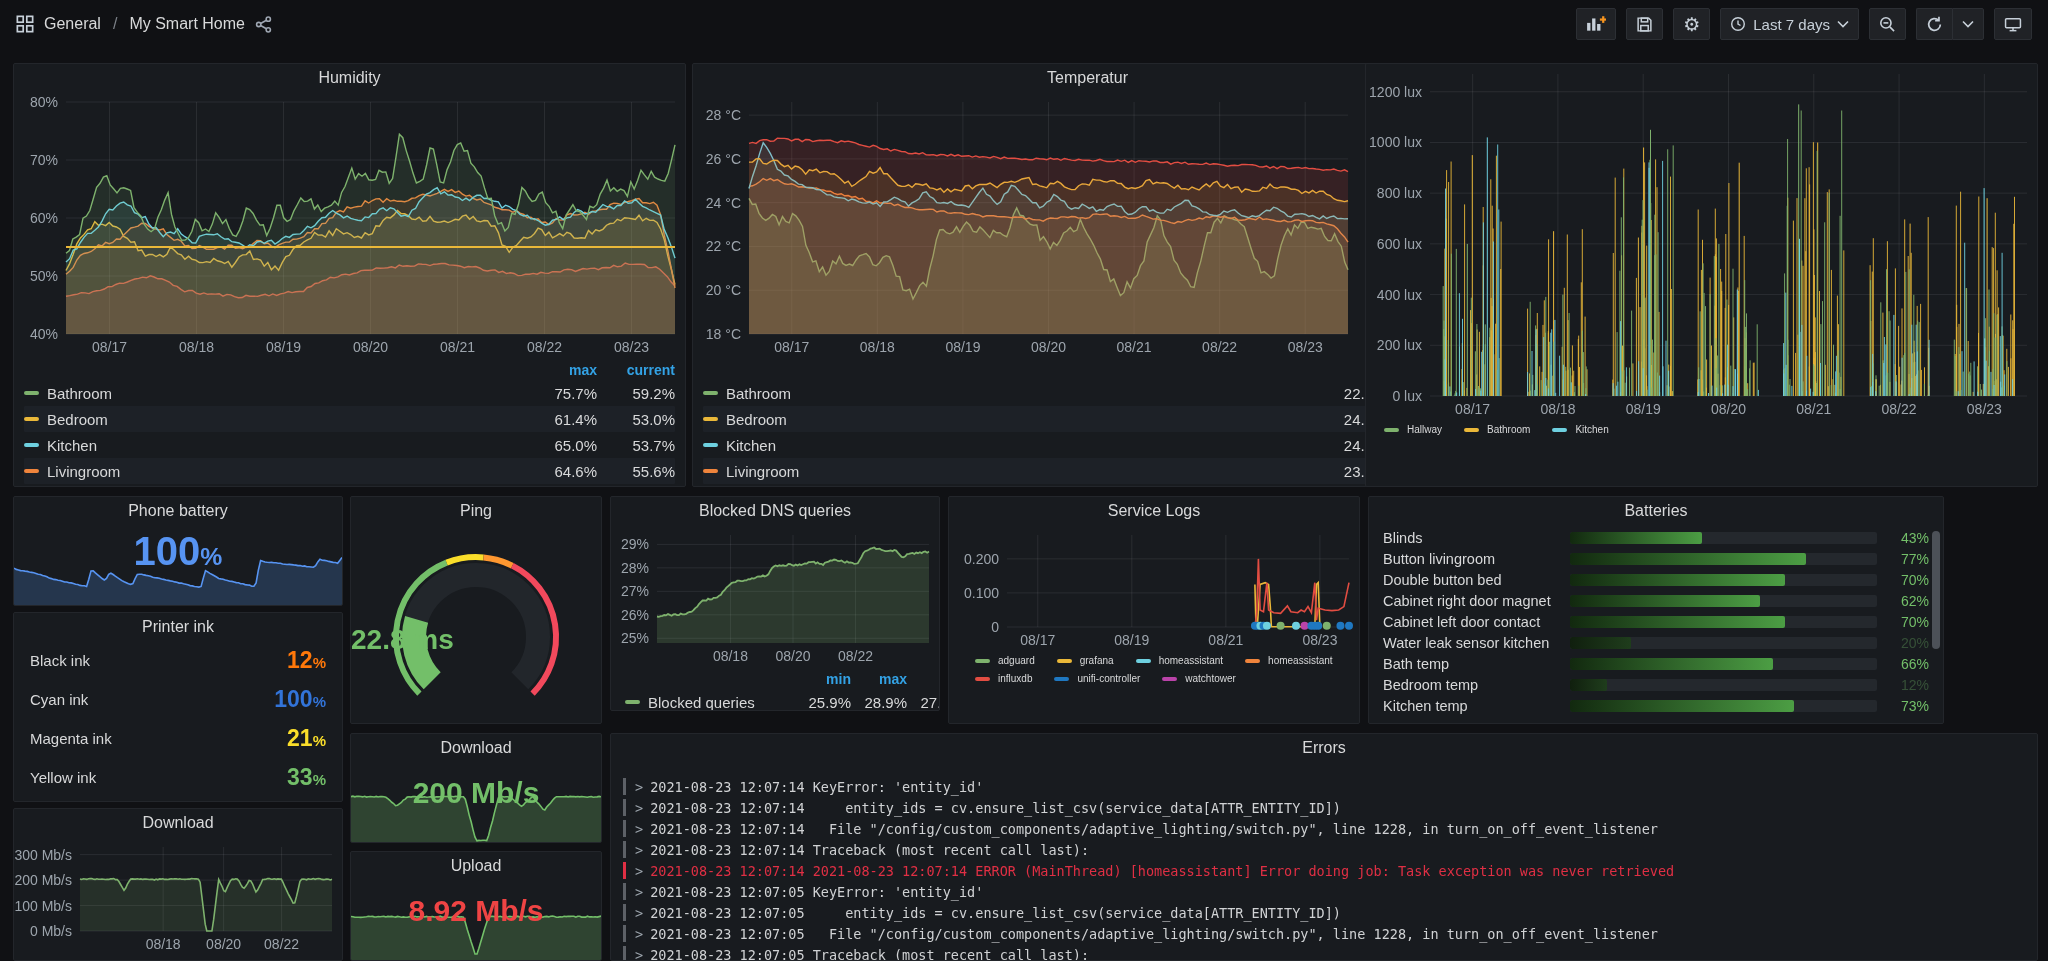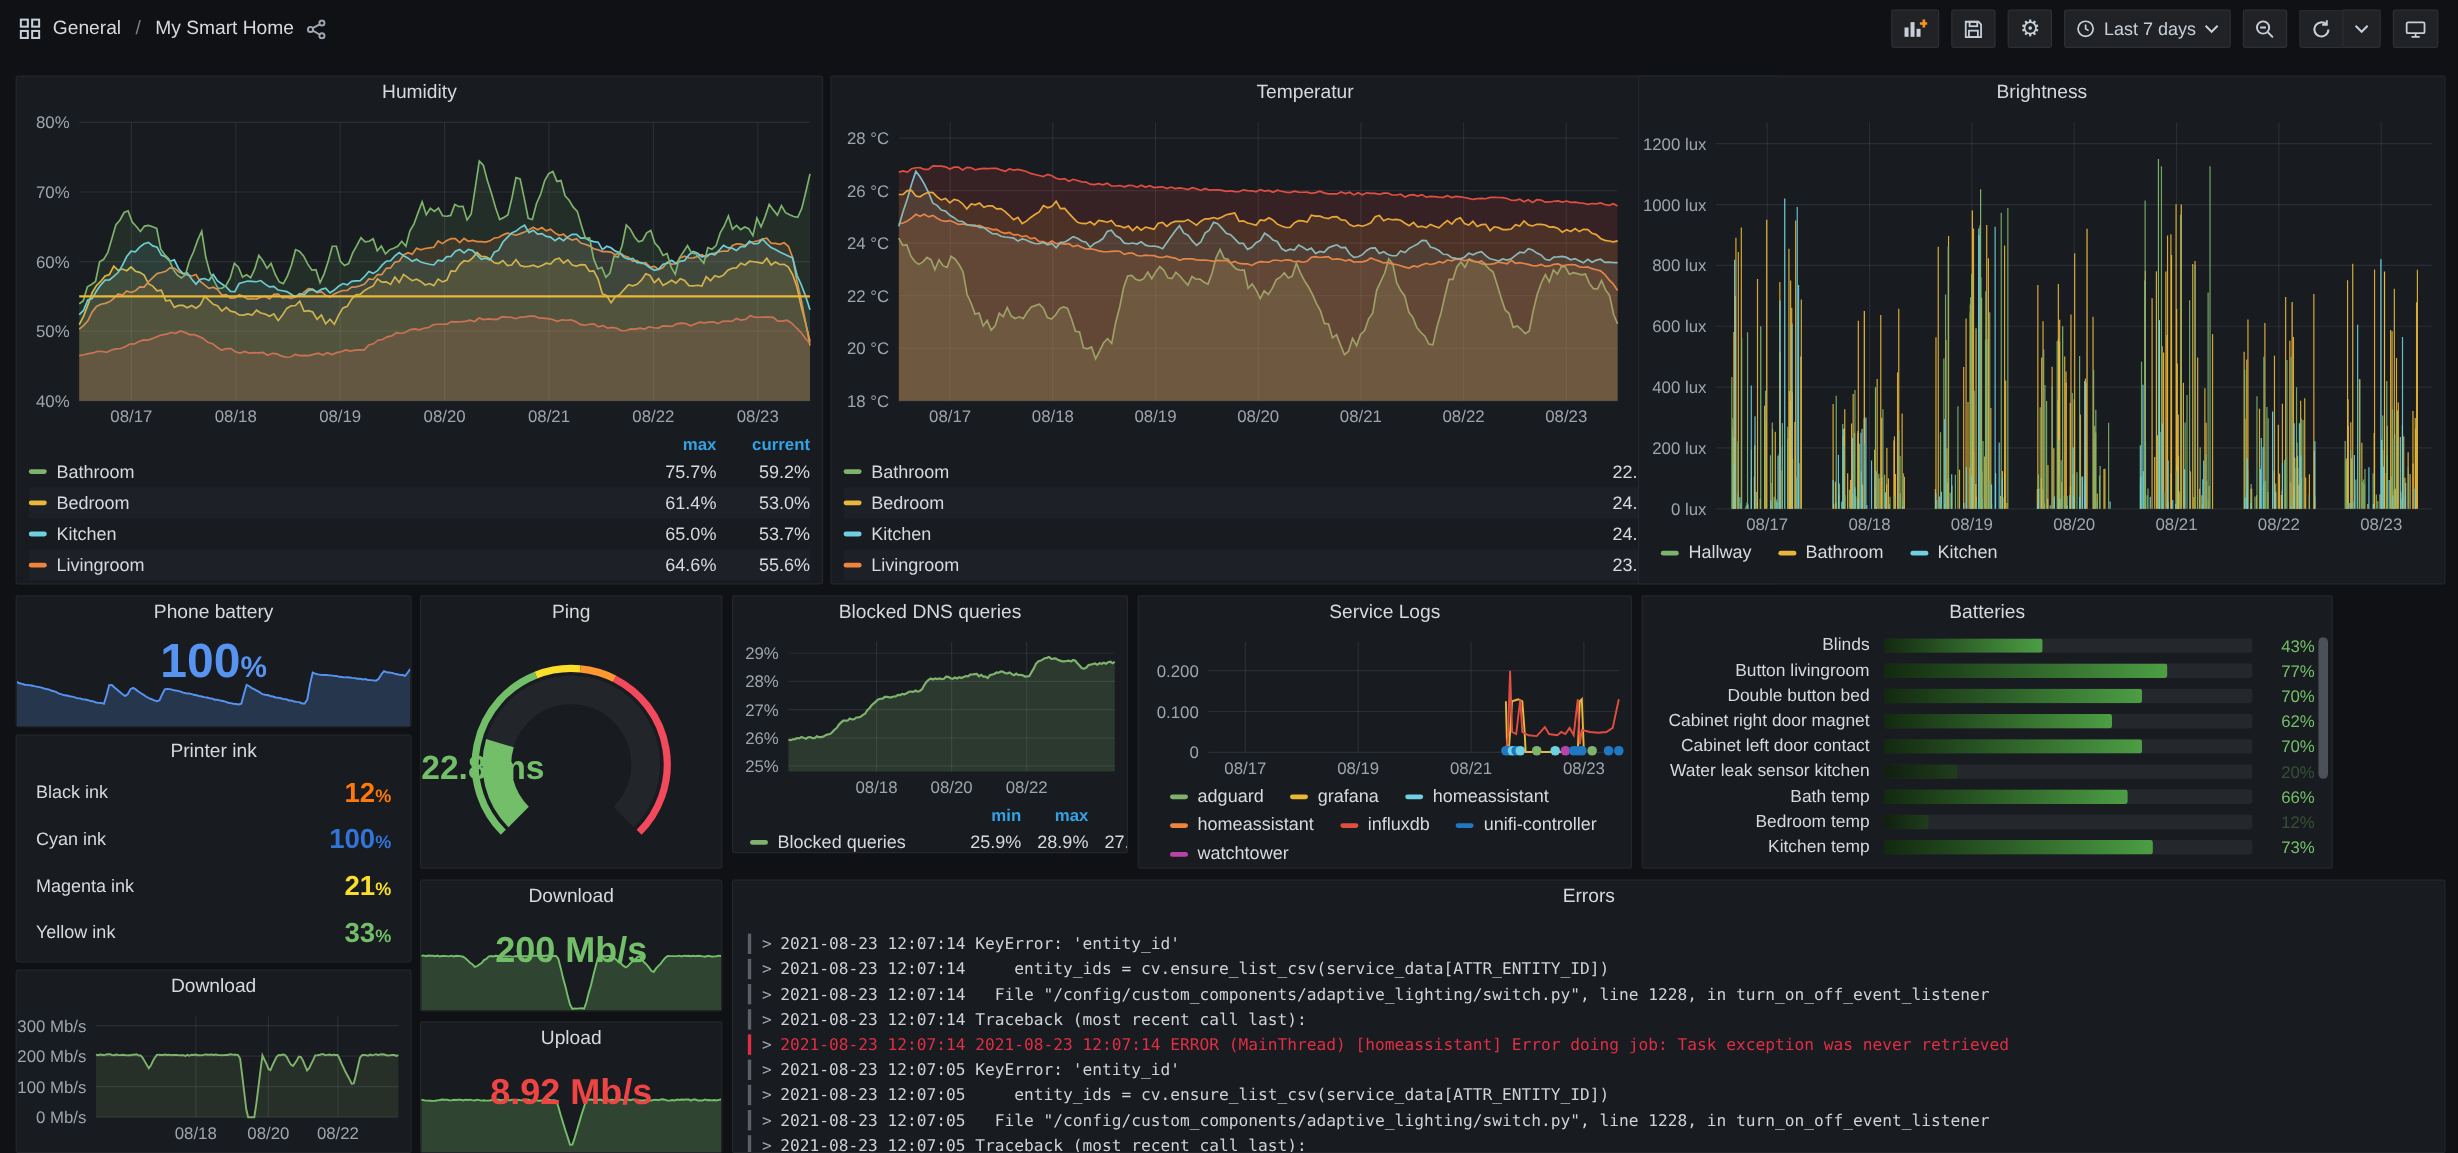--- a/index.html
+++ b/index.html
@@ -30,38 +30,38 @@
   .lt-row{display:flex;align-items:center;height:26px;border-radius:1px;}
   .lt-row.alt{background:#1d2127;}
   .lt-label{flex:1;display:flex;align-items:center;gap:8px;min-width:0;}
   .swatch{display:inline-block;width:15px;height:4px;border-radius:2px;flex:none;}
   .lt-col{width:78px;text-align:right;flex:none;}
   .lt-colhead{color:#33a2e5;font-weight:bold;font-size:14px;}
   .dns{width:520px;padding-left:14px;}
   .dns .lt-label{flex:none;width:170px;}
   .dns .lt-col{width:56px;}
   
-  .legend-inline{display:flex;flex-wrap:wrap;align-items:center;padding:4px 0 0 18px;font-size:15px;}
+  .legend-inline{display:flex;flex-wrap:wrap;align-items:center;padding:4px 0 0 18px;font-size:10px;}
   .sl-item{display:flex;align-items:center;gap:8px;margin:0 22px 7px 0;}
   
   .stat-value{position:absolute;left:0;width:100%;text-align:center;font-weight:bold;z-index:2;}
   .spark{position:absolute;left:0;bottom:0;width:100%;z-index:1;}
   .unit-sm{font-size:0.62em;}
   
   .ink-row{display:flex;justify-content:space-between;align-items:center;height:39px;padding:0 16px;}
   .ink-label{font-size:15px;color:#d8d9da;}
   .ink-value{font-weight:bold;font-size:23px;}
   .ink-value .unit-sm{font-size:15px;}
   
   .gauge-wrap{position:relative;width:100%;height:196px;}
   .gauge-value{position:absolute;left:0;top:99px;width:100%;text-align:left;font-size:28px;font-weight:bold;color:#73BF69;}
   
   .bat-rows{padding:2px 14px 0 14px;}
   .bat-row{display:flex;align-items:center;height:21px;}
-  .bat-label{width:175px;text-align:right;font-size:14.5px;margin-right:12px;flex:none;white-space:nowrap;}
+  .bat-label{width:175px;font-size:14.5px;margin-right:12px;flex:none;white-space:nowrap;}
   .bat-track{flex:1;height:12px;background:#24282d;border-radius:2px;overflow:hidden;}
   .bat-fill{height:100%;background:linear-gradient(90deg,#12290f,#4c9e44);border-radius:2px;}
   .bat-row.dim .bat-fill{background:linear-gradient(90deg,#101f0e,#1f3d1c);}
   .bat-pct{width:52px;text-align:right;font-size:14px;color:#73BF69;flex:none;}
   .bat-row.dim .bat-pct{color:rgba(115,191,105,0.32);}
   .scrollbar{position:absolute;right:3px;top:34px;width:8px;height:118px;background:#4c5158;border-radius:4px;}
   
   .log-lines{padding:14px 0 0 12px;font-family:"DejaVu Sans Mono",monospace;font-size:13.5px;color:#d0d2d4;}
   .log-line{display:flex;align-items:center;height:21px;white-space:pre;overflow:hidden;}
   .log-bar{width:3px;height:17px;background:#5d6167;margin-right:9px;flex:none;}
@@ -322,21 +322,20 @@
             <i class="swatch" style="background:#EF843C"></i>
             <span>Livingroom</span>
           </span>
           <span class="lt-col">23.7 °C</span>
           <span class="lt-col">22.3 °C</span>
         </div>
       </div>
   </div>
 
   <div class="panel" style="left:1365px;top:63px;width:673px;height:424px">
-    <div class="ptitle">Brightness</div>
     <div class="chart" style="height:356px"><svg width="671" height="356">
           <line x1="64" x2="661" y1="27.748031496062996" y2="27.748031496062996" class="grid"></line>
           <text x="56" y="32.74803149606299" class="ylab" text-anchor="end">1200 lux</text>
           <line x1="64" x2="661" y1="78.45669291338581" y2="78.45669291338581" class="grid"></line>
           <text x="56" y="83.45669291338581" class="ylab" text-anchor="end">1000 lux</text>
           <line x1="64" x2="661" y1="129.16535433070868" y2="129.16535433070868" class="grid"></line>
           <text x="56" y="134.16535433070868" class="ylab" text-anchor="end">800 lux</text>
           <line x1="64" x2="661" y1="179.87401574803147" y2="179.87401574803147" class="grid"></line>
           <text x="56" y="184.87401574803147" class="ylab" text-anchor="end">600 lux</text>
           <line x1="64" x2="661" y1="230.58267716535434" y2="230.58267716535434" class="grid"></line>

